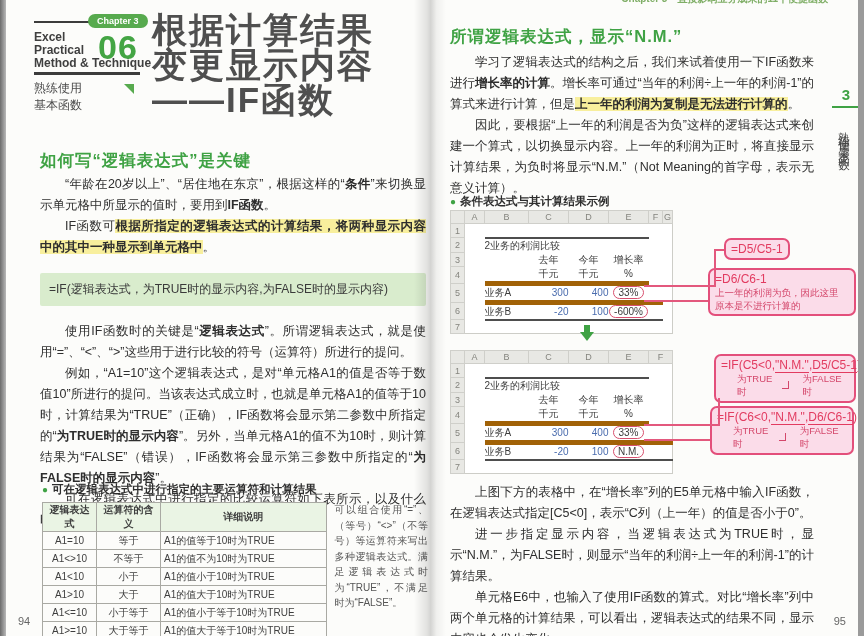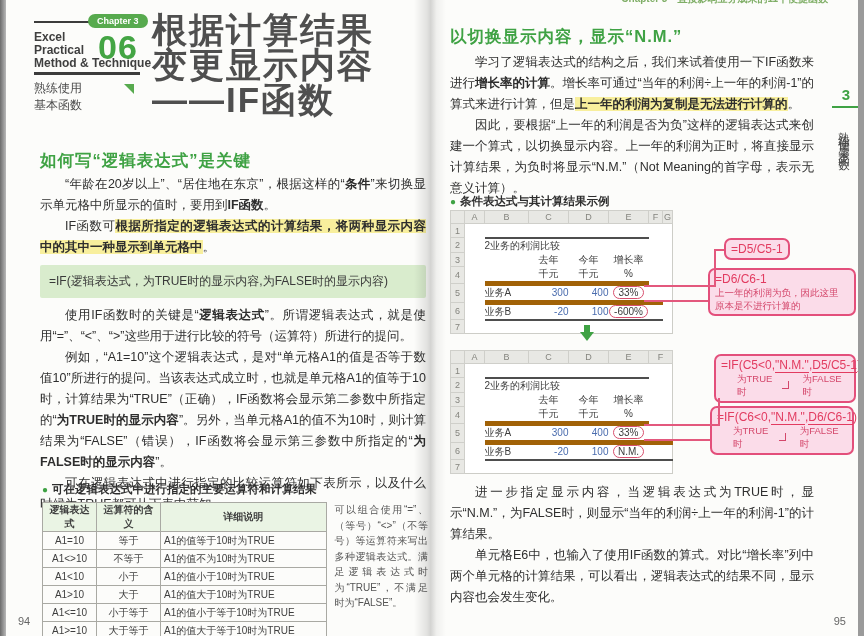--- a/index.html
+++ b/index.html
@@ -23,21 +23,21 @@
   .bsub{position:absolute;left:28px;top:80px;font-size:12px;line-height:17px;color:#4a4a4a;text-align:center;}
   .btri{position:absolute;left:118px;top:84px;width:0;height:0;border-top:10px solid #57aa4e;border-left:10px solid transparent;}
   .lp-title{position:absolute;left:146px;top:12px;font-size:35px;line-height:35px;font-weight:bold;color:#4f4f4f;letter-spacing:2px;}
 
   
   .sec-head{position:absolute;font-size:16.5px;font-weight:bold;color:#3fa244;letter-spacing:1px;}
   .bodyflow{position:absolute;font-size:12.5px;line-height:21px;text-align:justify;color:#2e2e2e;}
   .bodyflow p{margin:0;text-indent:2em;}
   .b{font-weight:bold;}
   .hl{background:#f8ef9d;font-weight:bold;}
-  .codebox{background:#d9eccd;border-radius:2px;margin:7px 0;padding:6px 9px;font-size:12px;color:#3a3a3a;text-indent:0;}
+  .codebox{background:#d9eccd;border-radius:2px;margin:15px 0;padding:6px 9px;font-size:12px;color:#3a3a3a;text-indent:0;}
 
   
   .tbl-section{position:absolute;left:36px;top:482px;width:386px;}
   .fig-cap{font-size:11.5px;font-weight:bold;color:#2e2e2e;}
   .bullet{color:#3fa244;font-size:10px;margin-right:4px;}
   .tbl-row{display:flex;margin-top:5px;}
   table.ops{border-collapse:collapse;width:286px;font-size:10px;color:#3e3e3e;}
   table.ops th,table.ops td{border:1px solid #a9a9a3;height:18px;padding:0 3px;}
   table.ops th{background:#eaf4e4;font-weight:bold;}
   table.ops td.c1,table.ops td.c2{text-align:center;width:54px;}
@@ -171,21 +171,21 @@
         <div class="side-note">可以组合使用“=”、（等号）“&lt;&gt;”（不等号）等运算符来写出多种逻辑表达式。满足逻辑表达式时为“TRUE”，不满足时为“FALSE”。</div>
       </div>
     </div>
 
     <div class="pagenum" style="left:12px;">94</div>
   </div>
 
   <div class="page page-right">
     <div class="run-head">Chapter 3　直接影响业务成果的11个便捷函数</div>
 
-    <div class="sec-head rp-head">以切换显示内容，显示“N.M.”</div>
+    <div class="sec-head rp-head">所谓逻辑表达式，显示“N.M.”</div>
 
     <div class="bodyflow rp-body">
       <p><span>学习了逻辑表达式的结构之后，我们来试着使用一下IF函数来进行</span><span class="b">增长率的计算</span><span>。增长率可通过“当年的利润÷上一年的利润-1”的算式来进行计算，但是</span><span class="hl">上一年的利润为复制是无法进行计算的</span><span>。</span></p>
       <p>因此，要根据“上一年的利润是否为负”这样的逻辑表达式来创建一个算式，以切换显示内容。上一年的利润为正时，将直接显示计算结果，为负时将显示“N.M.”（Not Meaning的首字母，表示无意义计算）。</p>
     </div>
 
     <div class="fig-cap fig-cap-abs"><span class="bullet">●</span><span>条件表达式与其计算结果示例</span></div>
 
     <table class="sheet" style="top:210px;">
       <colgroup>
@@ -392,20 +392,21 @@
           <span>为TRUE时</span>
           <span class="elbow"></span>
           <span>为FALSE时</span>
         </div>
     </div>
     <div class="rline" style="left:288px;top:398px;width:2px;height:28px;"></div>
     <div class="rline" style="left:214px;top:424px;width:76px;height:2px;"></div>
     <div class="rline" style="left:214px;top:439px;width:66px;height:2px;"></div>
 
     <div class="rp-body2">
+      <p>上图下方的表格中，在“增长率”列的E5单元格中输入IF函数，在逻辑表达式指定[C5&lt;0]，表示“C列（上一年）的值是否小于0”。</p>
       <p>进一步指定显示内容，当逻辑表达式为TRUE时，显示“N.M.”，为FALSE时，则显示“当年的利润÷上一年的利润-1”的计算结果。</p>
       <p>单元格E6中，也输入了使用IF函数的算式。对比“增长率”列中两个单元格的计算结果，可以看出，逻辑表达式的结果不同，显示内容也会发生变化。</p>
     </div>
 
     <div class="tab-num">3</div>
     <div class="tab-label">熟练使用基本函数</div>
 
     <div class="pagenum" style="right:12px;margin-top:16px;">95</div>
   </div>
 

